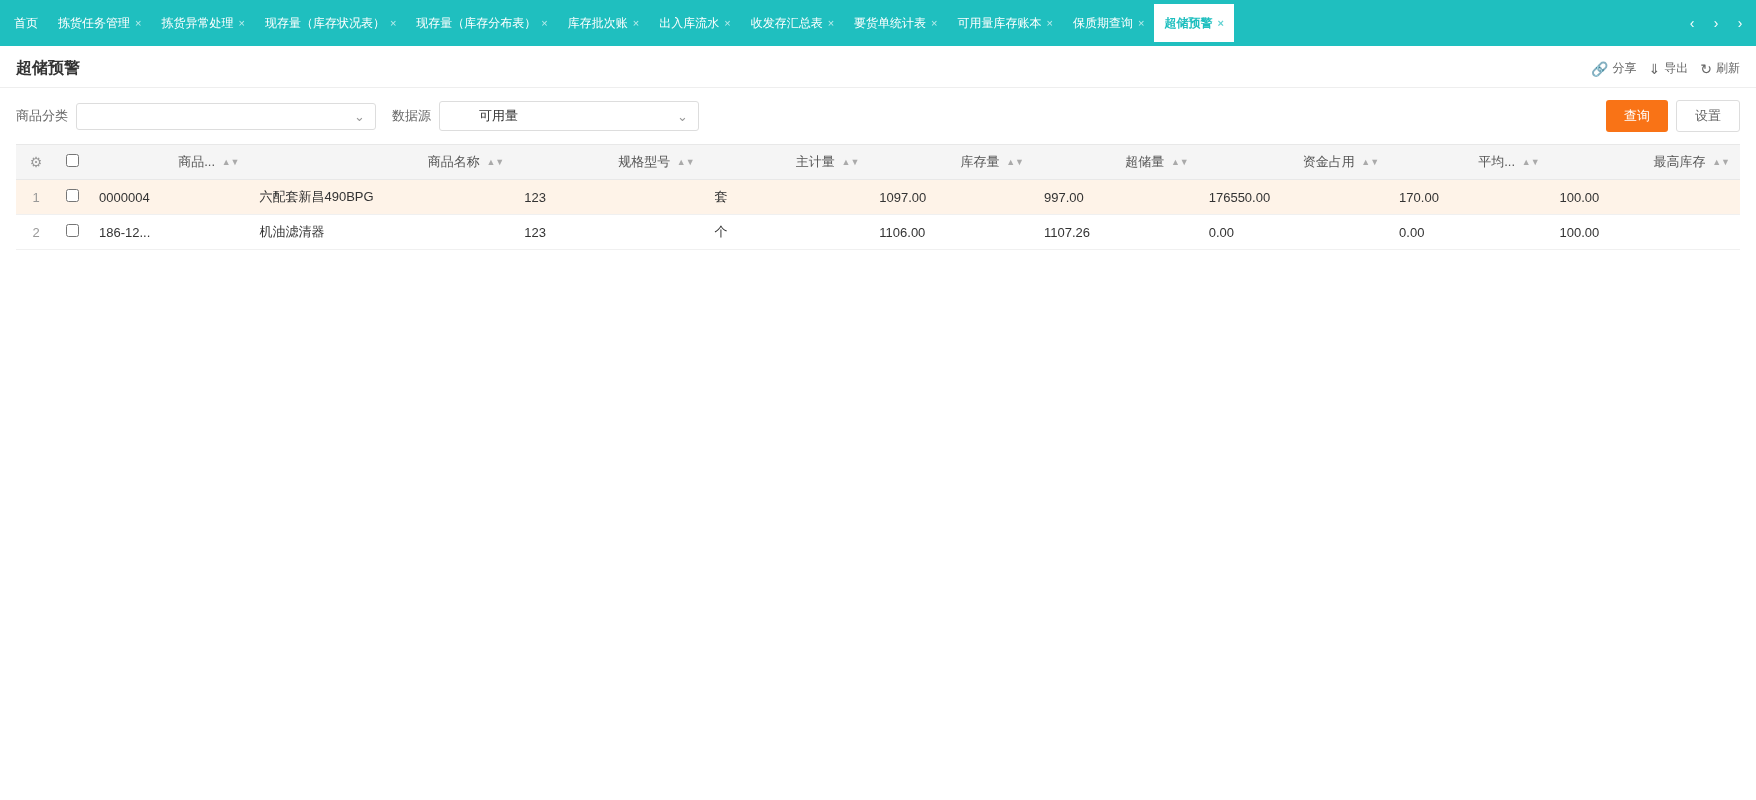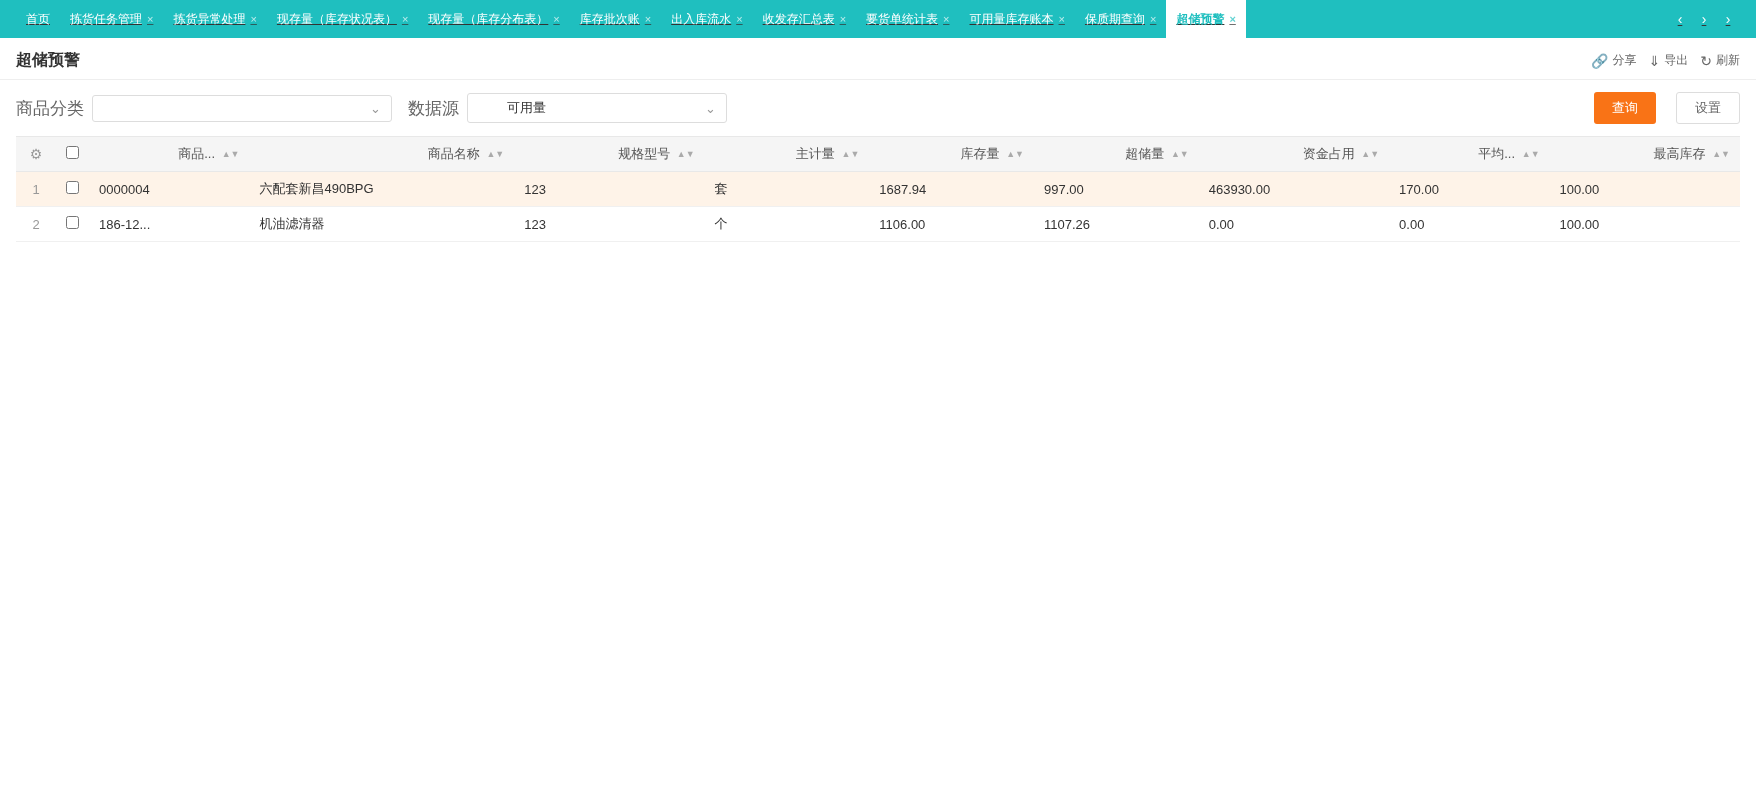--- a/index.html
+++ b/index.html
@@ -3,25 +3,24 @@
   <meta charset="utf-8">
   <style>
     * { box-sizing: border-box; margin: 0; padding: 0; }
     body { font-family: "Microsoft YaHei", Arial, sans-serif; font-size: 13px; background: #fff; color: #333; }
 
     
     .top-nav {
       display: flex;
       align-items: center;
       background: #1fbfbf;
-      height: 38px;
-      padding: 0 16px;
+      height: 46px;
+      padding: 0 4px;
       overflow: hidden;
       white-space: nowrap;
-      text-decoration: underline;
     }
     .nav-tab {
       display: inline-flex;
       align-items: center;
       padding: 0 10px;
       height: 38px;
       color: #fff;
       font-size: 12px;
       cursor: pointer;
       white-space: nowrap;
@@ -92,21 +91,21 @@
       padding: 12px 16px;
       gap: 16px;
       flex-wrap: wrap;
     }
     .filter-item {
       display: flex;
       align-items: center;
       gap: 8px;
     }
     .filter-label {
-      font-size: 17px;
+      font-size: 13px;
       color: #666;
       white-space: nowrap;
     }
     .filter-select {
       display: flex;
       align-items: center;
       border: 1px solid #ddd;
       border-radius: 3px;
       padding: 5px 10px;
       min-width: 220px;
@@ -251,21 +250,21 @@
       <span class="chevron">⌄</span>
     </div>
   </div>
   <div class="filter-item">
     <span class="filter-label">数据源</span>
     <div class="filter-select" style="min-width:260px;padding-left:39px;">
       <span>可用量</span>
       <span class="chevron">⌄</span>
     </div>
   </div>
-  <div style="display:flex;gap:20px;margin-left:auto;">
+  <div style="display:flex;gap:8px;margin-left:auto;">
     <button class="btn-query">查询</button>
     <button class="btn-settings">设置</button>
   </div>
 </div>
 
 <div class="table-wrapper">
   <table>
     <thead>
       <tr>
         <th class="gear-cell">
@@ -315,23 +314,23 @@
     <tbody id="table-body">
     <tr class="row-highlight">
       <td class="row-num">1</td>
       <td class="checkbox-cell">
         <input type="checkbox" style="">
       </td>
       <td>0000004</td>
       <td>六配套新昌490BPG</td>
       <td>123</td>
       <td>套</td>
-      <td>1687.94</td>
+      <td>1097.00</td>
       <td>997.00</td>
-      <td>463930.00</td>
+      <td>176550.00</td>
       <td>170.00</td>
       <td>100.00</td>
     </tr>
         <tr class="row-even">
       <td class="row-num">2</td>
       <td class="checkbox-cell">
         <input type="checkbox" style="">
       </td>
       <td>186-12...</td>
       <td>机油滤清器</td>

